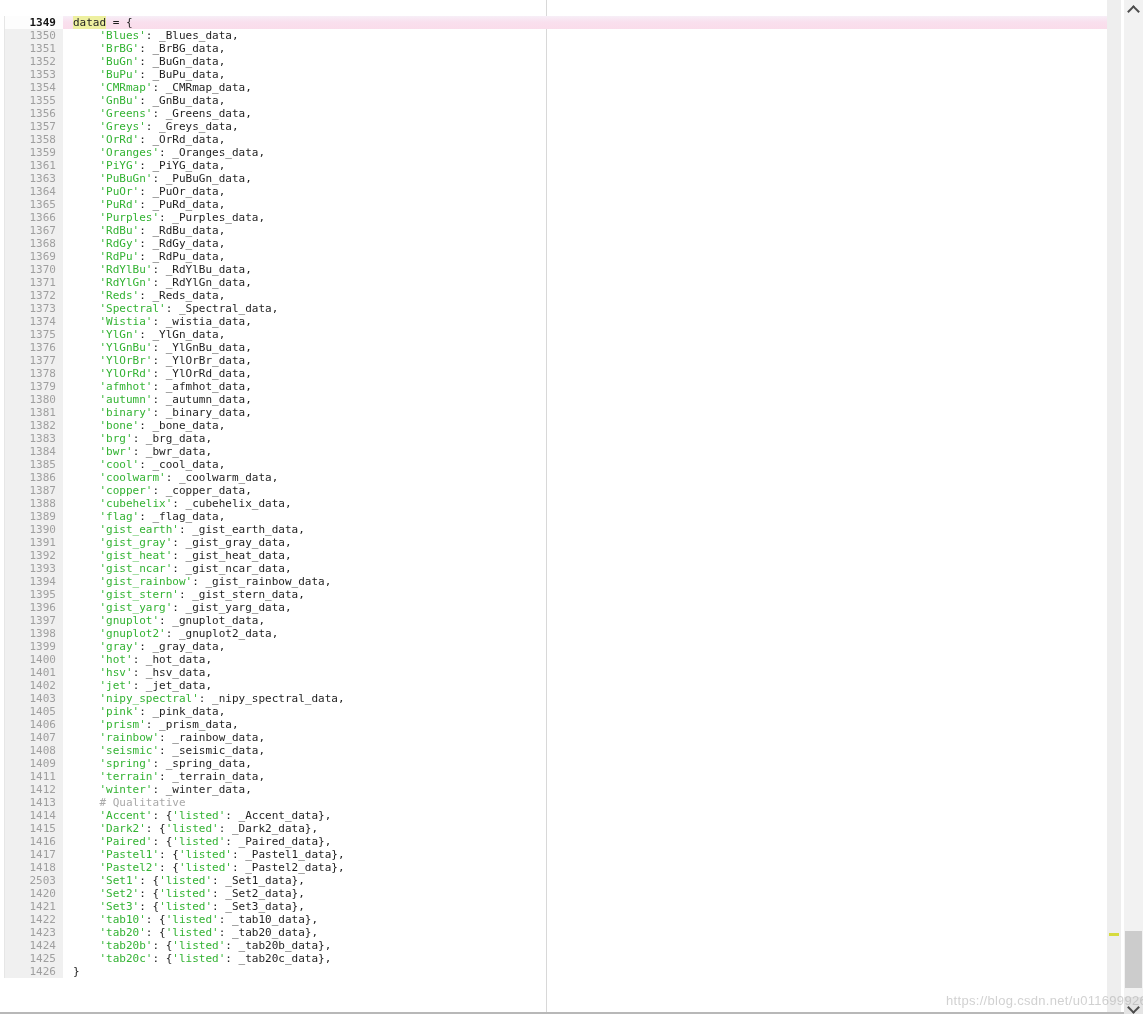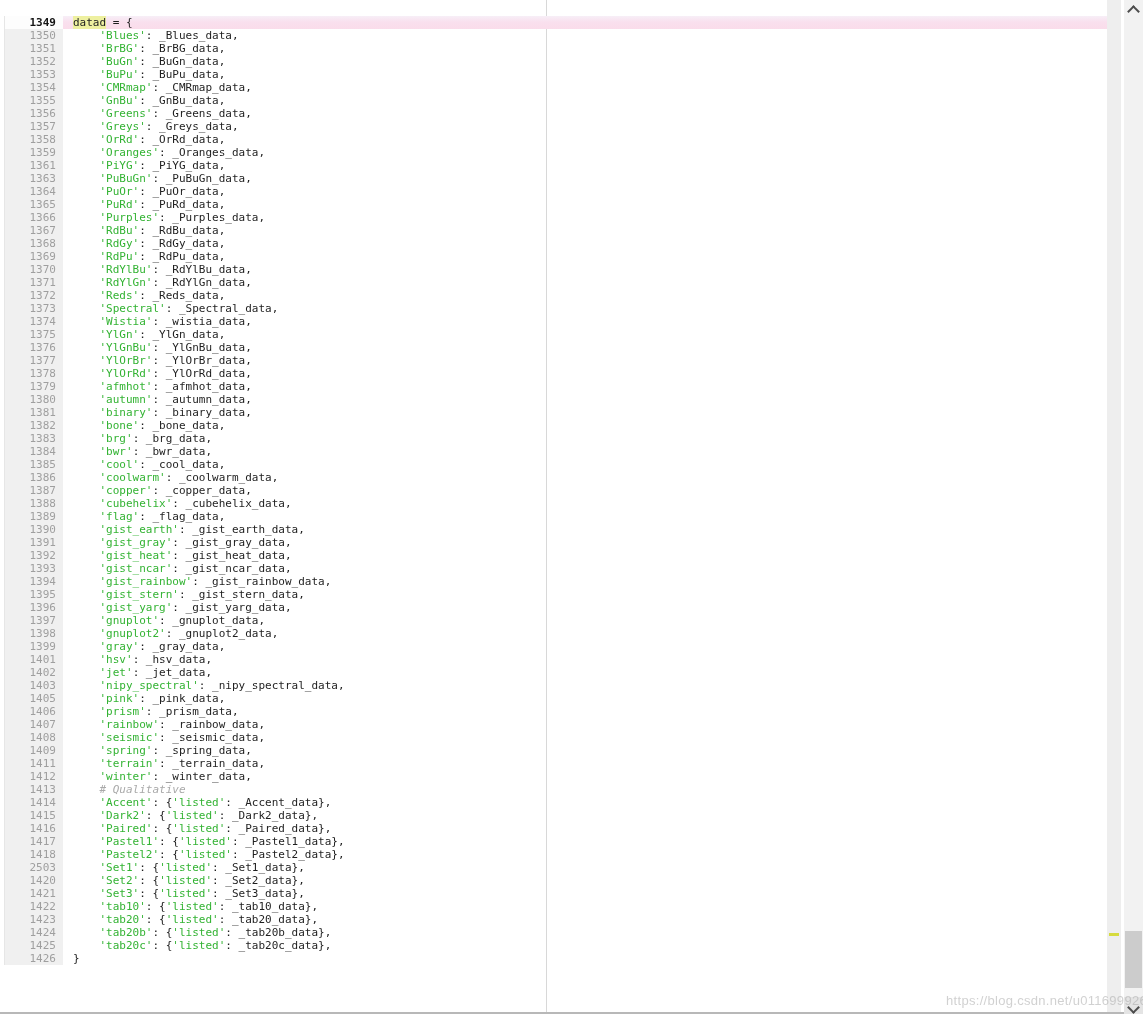--- a/index.html
+++ b/index.html
@@ -7,21 +7,21 @@
        font-family:"DejaVu Sans Mono","Liberation Mono",monospace;}
   #editor{position:absolute;inset:0;background:#ffffff;}
   #column-ruler{position:absolute;left:546px;top:0;bottom:2px;width:1px;background:#d8d8d8;z-index:0;}
   #code-area{position:absolute;left:1px;top:0;right:36px;z-index:1;margin-top:16px;}
   .line{display:flex;height:13px;line-height:13px;font-size:11px;white-space:pre;}
   .lnum{flex:0 0 59px;margin-left:3px;box-sizing:border-box;background:#f0f0f0;
         border-left:1px solid #e6e6e6;color:#9f9f9f;text-align:right;padding-right:7px;}
   .lcode{flex:1;padding-left:10px;color:#1e1e1e;}
   .tok-pl{color:#1e1e1e;}
   .tok-str{color:#33b333;}
-  .tok-cm{color:#a9a9a9;font-style:italic;}
+  .tok-cm{color:#a9a9a9;}
   .tok-wh{color:#1e1e1e;background:#eef0a0;}
   .line.current .lnum{background:#fdfdfd;color:#141414;font-weight:bold;}
   .line.current .lcode{background:linear-gradient(180deg,#f7eff7 0%,#f9e0ee 45%,#fadcea 100%);}
   #marker-strip{position:absolute;right:22px;top:0;bottom:0;width:14px;background:#eeeeee;z-index:2;}
   #marker-gap{position:absolute;right:19px;top:0;bottom:0;width:3px;background:#ffffff;z-index:2;}
   #change-marker{position:absolute;left:2px;top:933px;width:10px;height:3px;background:#d6db3e;}
   #scrollbar{position:absolute;right:0;top:0;bottom:0;width:19px;background:#f2f2f2;z-index:2;}
   .scroll-btn{position:absolute;left:0;right:0;height:17px;text-align:center;}
   #scroll-up{top:0;}
   #scroll-down{bottom:0;background:#e4e4e4;}
@@ -83,20 +83,21 @@
       <div class="line"><span class="lnum">1390</span><span class="lcode"><span class="tok-pl">    </span><span class="tok-str">'gist_earth'</span><span class="tok-pl">: _gist_earth_data,</span></span></div>
       <div class="line"><span class="lnum">1391</span><span class="lcode"><span class="tok-pl">    </span><span class="tok-str">'gist_gray'</span><span class="tok-pl">: _gist_gray_data,</span></span></div>
       <div class="line"><span class="lnum">1392</span><span class="lcode"><span class="tok-pl">    </span><span class="tok-str">'gist_heat'</span><span class="tok-pl">: _gist_heat_data,</span></span></div>
       <div class="line"><span class="lnum">1393</span><span class="lcode"><span class="tok-pl">    </span><span class="tok-str">'gist_ncar'</span><span class="tok-pl">: _gist_ncar_data,</span></span></div>
       <div class="line"><span class="lnum">1394</span><span class="lcode"><span class="tok-pl">    </span><span class="tok-str">'gist_rainbow'</span><span class="tok-pl">: _gist_rainbow_data,</span></span></div>
       <div class="line"><span class="lnum">1395</span><span class="lcode"><span class="tok-pl">    </span><span class="tok-str">'gist_stern'</span><span class="tok-pl">: _gist_stern_data,</span></span></div>
       <div class="line"><span class="lnum">1396</span><span class="lcode"><span class="tok-pl">    </span><span class="tok-str">'gist_yarg'</span><span class="tok-pl">: _gist_yarg_data,</span></span></div>
       <div class="line"><span class="lnum">1397</span><span class="lcode"><span class="tok-pl">    </span><span class="tok-str">'gnuplot'</span><span class="tok-pl">: _gnuplot_data,</span></span></div>
       <div class="line"><span class="lnum">1398</span><span class="lcode"><span class="tok-pl">    </span><span class="tok-str">'gnuplot2'</span><span class="tok-pl">: _gnuplot2_data,</span></span></div>
       <div class="line"><span class="lnum">1399</span><span class="lcode"><span class="tok-pl">    </span><span class="tok-str">'gray'</span><span class="tok-pl">: _gray_data,</span></span></div>
+      <div class="line"><span class="lnum">1400</span><span class="lcode"><span class="tok-pl">    </span><span class="tok-str">'hot'</span><span class="tok-pl">: _hot_data,</span></span></div>
       <div class="line"><span class="lnum">1401</span><span class="lcode"><span class="tok-pl">    </span><span class="tok-str">'hsv'</span><span class="tok-pl">: _hsv_data,</span></span></div>
       <div class="line"><span class="lnum">1402</span><span class="lcode"><span class="tok-pl">    </span><span class="tok-str">'jet'</span><span class="tok-pl">: _jet_data,</span></span></div>
       <div class="line"><span class="lnum">1403</span><span class="lcode"><span class="tok-pl">    </span><span class="tok-str">'nipy_spectral'</span><span class="tok-pl">: _nipy_spectral_data,</span></span></div>
       <div class="line"><span class="lnum">1405</span><span class="lcode"><span class="tok-pl">    </span><span class="tok-str">'pink'</span><span class="tok-pl">: _pink_data,</span></span></div>
       <div class="line"><span class="lnum">1406</span><span class="lcode"><span class="tok-pl">    </span><span class="tok-str">'prism'</span><span class="tok-pl">: _prism_data,</span></span></div>
       <div class="line"><span class="lnum">1407</span><span class="lcode"><span class="tok-pl">    </span><span class="tok-str">'rainbow'</span><span class="tok-pl">: _rainbow_data,</span></span></div>
       <div class="line"><span class="lnum">1408</span><span class="lcode"><span class="tok-pl">    </span><span class="tok-str">'seismic'</span><span class="tok-pl">: _seismic_data,</span></span></div>
       <div class="line"><span class="lnum">1409</span><span class="lcode"><span class="tok-pl">    </span><span class="tok-str">'spring'</span><span class="tok-pl">: _spring_data,</span></span></div>
       <div class="line"><span class="lnum">1411</span><span class="lcode"><span class="tok-pl">    </span><span class="tok-str">'terrain'</span><span class="tok-pl">: _terrain_data,</span></span></div>
       <div class="line"><span class="lnum">1412</span><span class="lcode"><span class="tok-pl">    </span><span class="tok-str">'winter'</span><span class="tok-pl">: _winter_data,</span></span></div>

